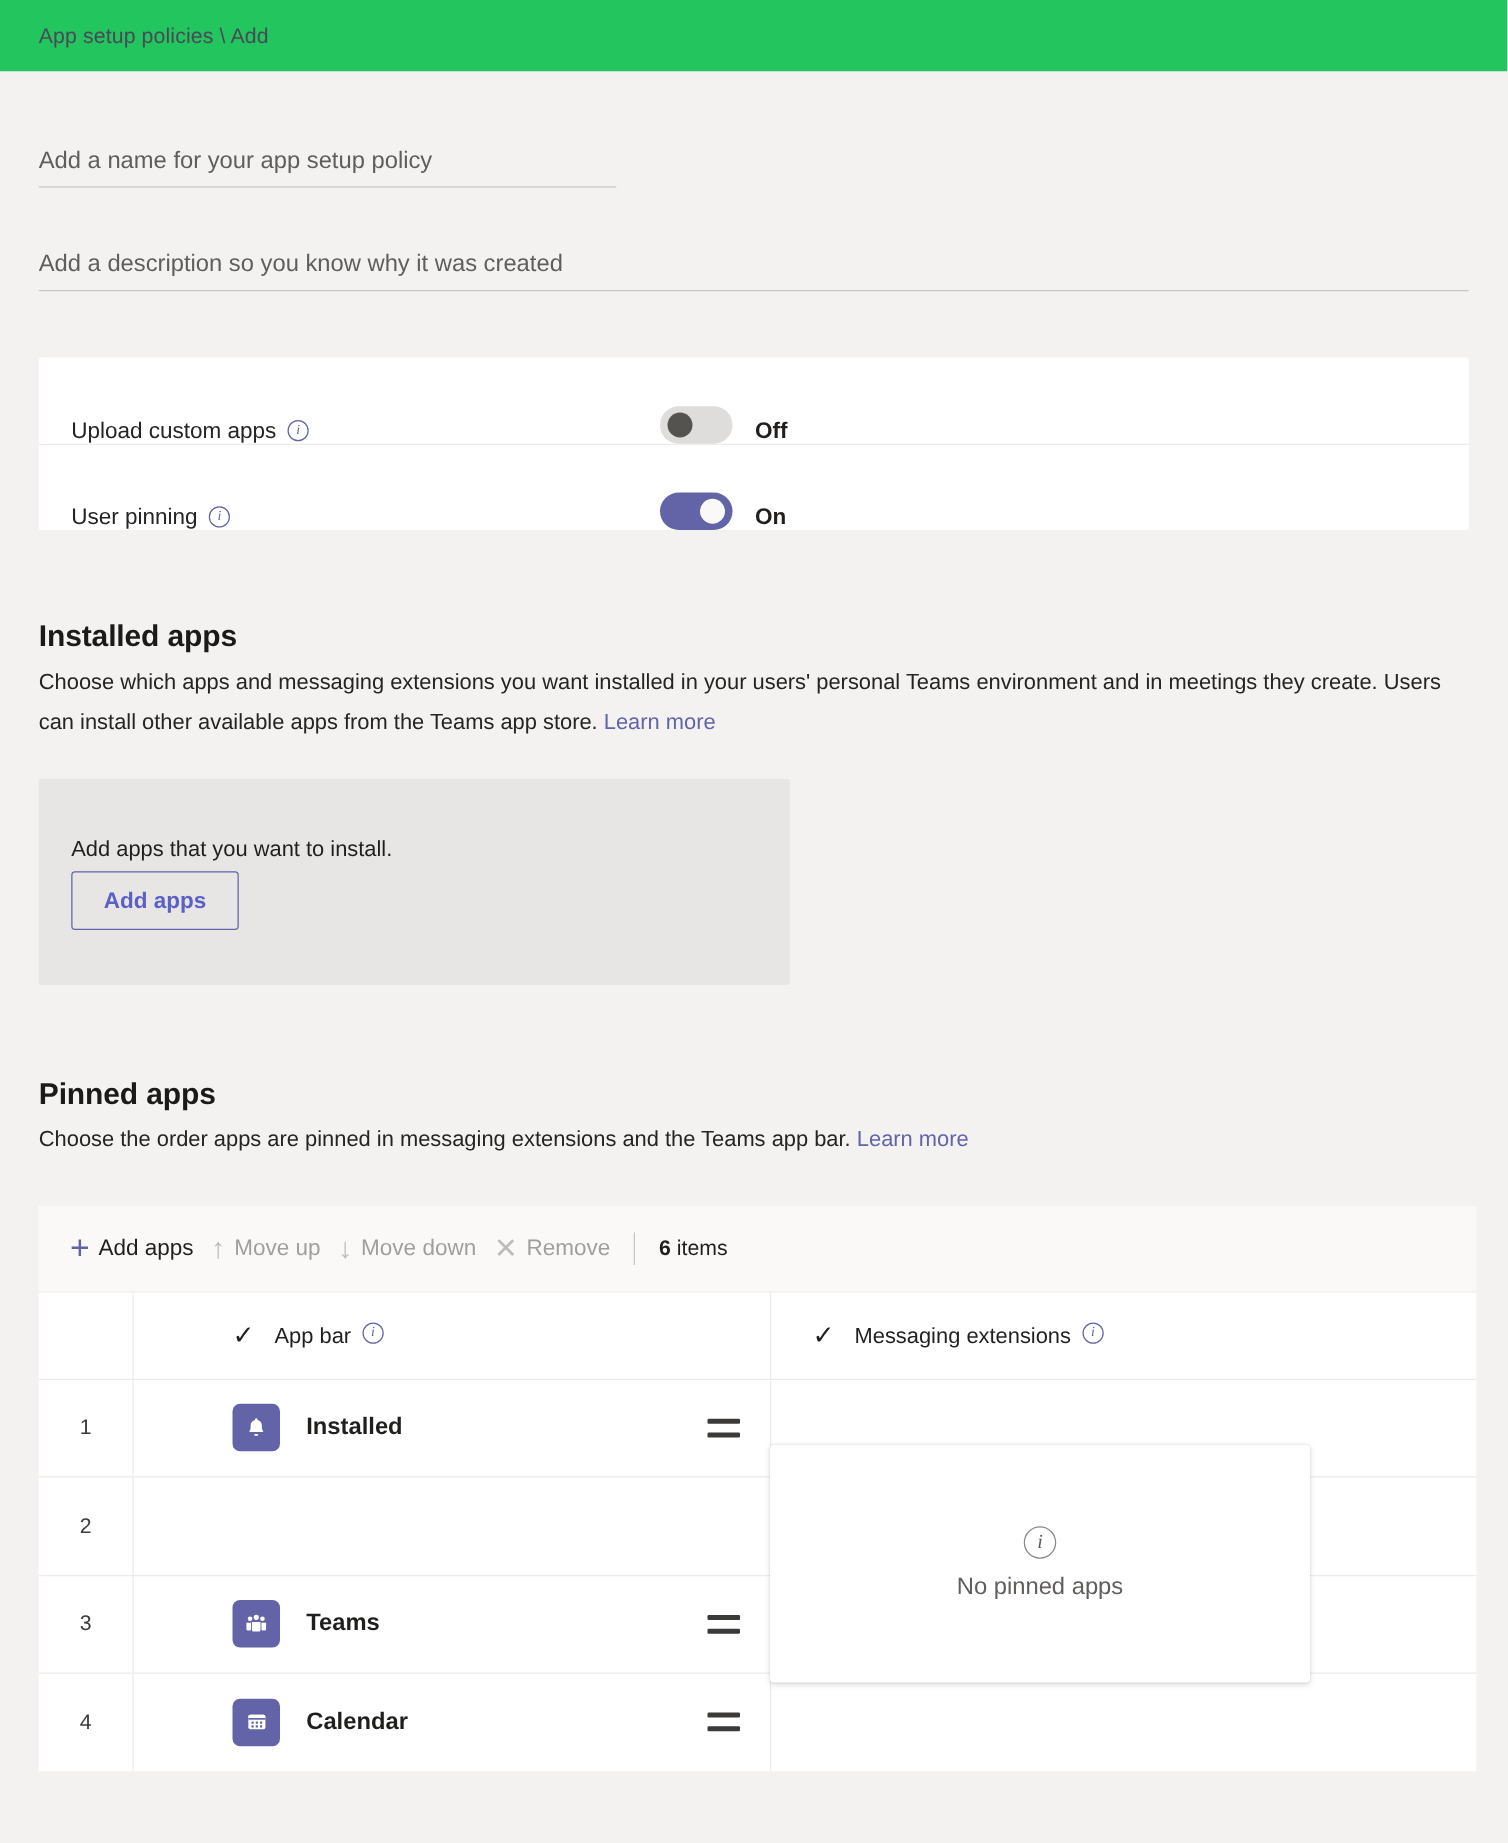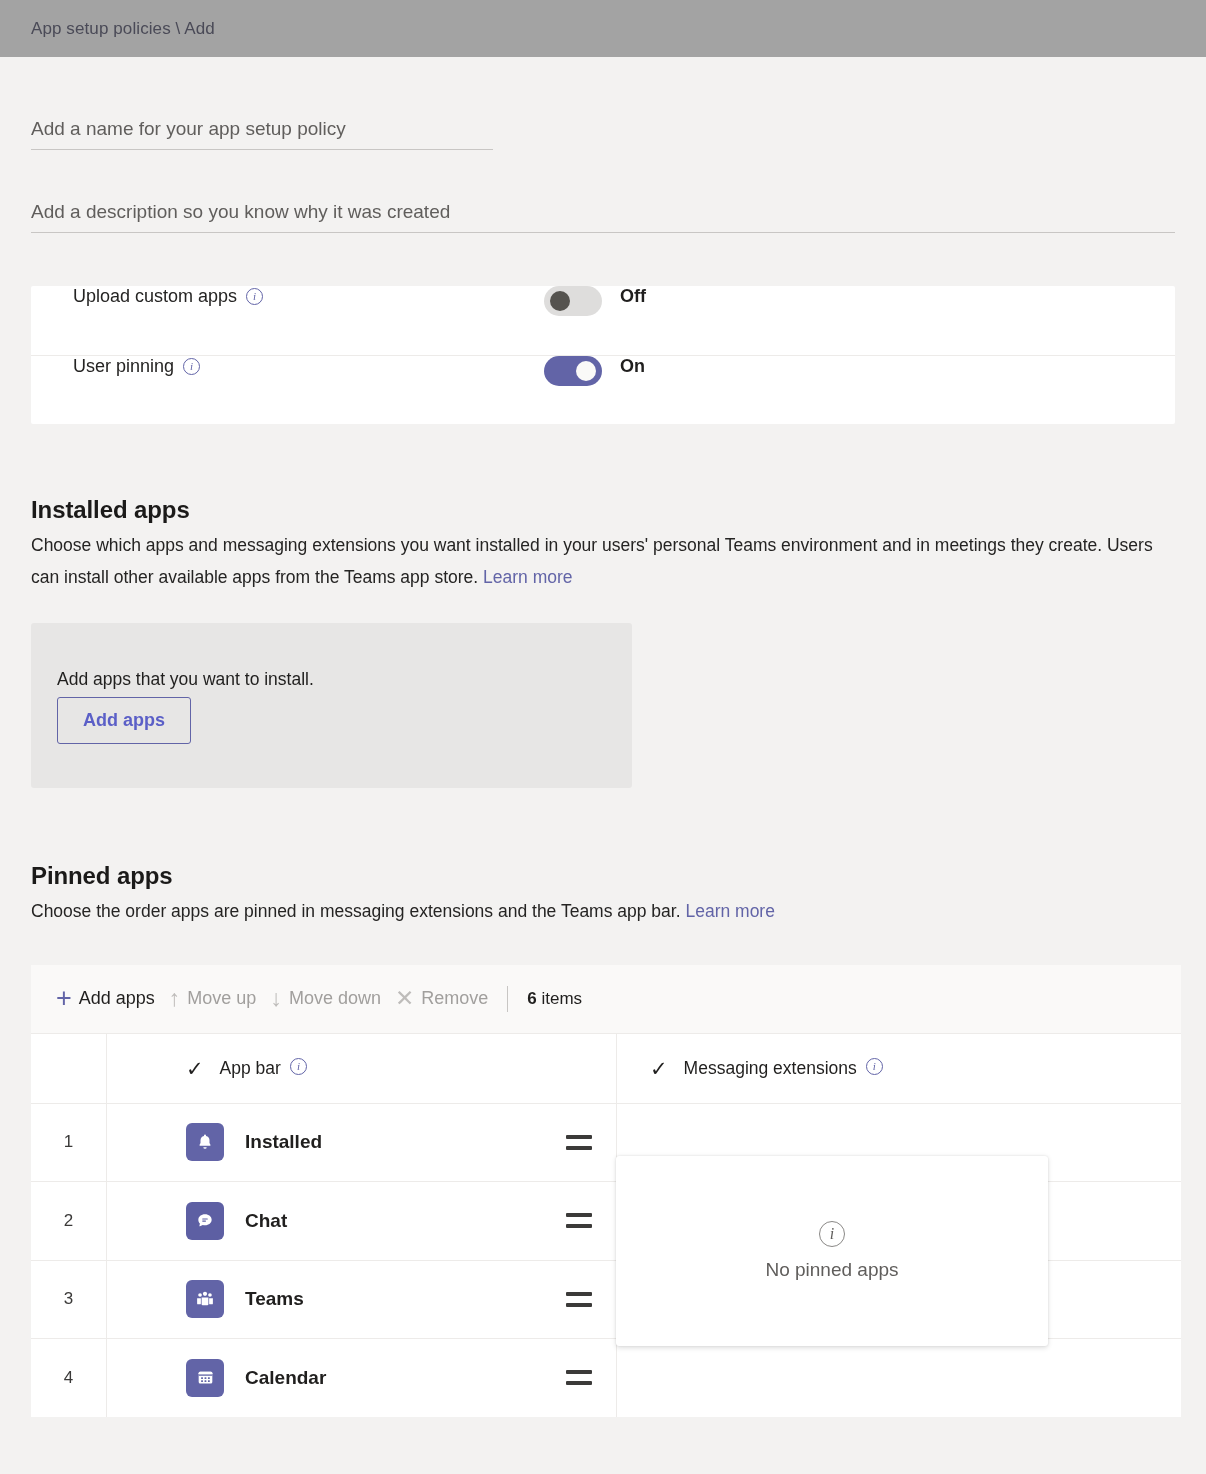--- a/index.html
+++ b/index.html
@@ -8,21 +8,21 @@
     width: 1206px; height: 1474px;
     background: #F3F2F1;
     font-family: "Liberation Sans", sans-serif;
     color: #201F1E;
     overflow: hidden;
   }
 
   
   .breadcrumb-band {
     height: 57px;
-    background: #a3a3a3;
+    background: #22c55e;
     display: flex;
     align-items: center;
     padding-left: 31px;
   }
   .breadcrumb {
     font-size: 17px;
     color: #4A4A57;
     letter-spacing: .1px;
   }
 
@@ -46,22 +46,22 @@
   
   .toggle-card {
     margin: 53px 31px 0 31px;
     width: 1144px;
     background: #FFFFFF;
     border-radius: 2px;
   }
   .toggle-row {
     height: 69px;
     display: flex;
-    align-items: flex-start;
-    padding-left: 42px;
+    align-items: flex-end;
+    padding-left: 26px;
   }
   .toggle-row + .toggle-row { border-top: 1px solid #EDEBE9; }
   .toggle-label {
     font-size: 18px;
     color: #252423;
     display: flex;
     align-items: center;
     gap: 9px;
     width: 471px;
   }
@@ -410,34 +410,20 @@
       <span class="drag-handle">
           <span></span>
           <span></span>
         </span>
     </div>
     <div class="td-rest"></div>
   </div>
 
   <div class="table-row">
     <div class="td-num">2</div>
-    <div class="td-app">
-      <span class="app-icon chat">
-        <svg width="20" height="20" viewBox="0 0 24 24" fill="#ffffff" aria-hidden="true">
-          <path d="M12 4c4.6 0 8 2.9 8 6.6s-3.4 6.6-8 6.6c-.9 0-1.8-.12-2.6-.34l-3.5 1.5a.45.45 0 0 1-.62-.5l.6-2.9C4.5 13.9 4 12.3 4 10.6 4 6.9 7.4 4 12 4z"></path>
-          <rect x="8.6" y="8.9" width="6.8" height="1.25" rx=".62" fill="#5D5FA3"></rect>
-          <rect x="8.6" y="11.5" width="4.6" height="1.25" rx=".62" fill="#5D5FA3"></rect>
-        </svg>
-      </span>
-      <span class="app-name">Chat</span>
-      <span class="drag-handle">
-          <span></span>
-          <span></span>
-        </span>
-    </div>
     <div class="td-rest"></div>
   </div>
 
   <div class="table-row">
     <div class="td-num">3</div>
     <div class="td-app">
       <span class="app-icon">
         <svg width="22" height="22" viewBox="0 0 24 24" fill="#ffffff" aria-hidden="true">
           <circle cx="6.6" cy="7.6" r="2"></circle>
           <circle cx="12" cy="6.4" r="2.3"></circle>

